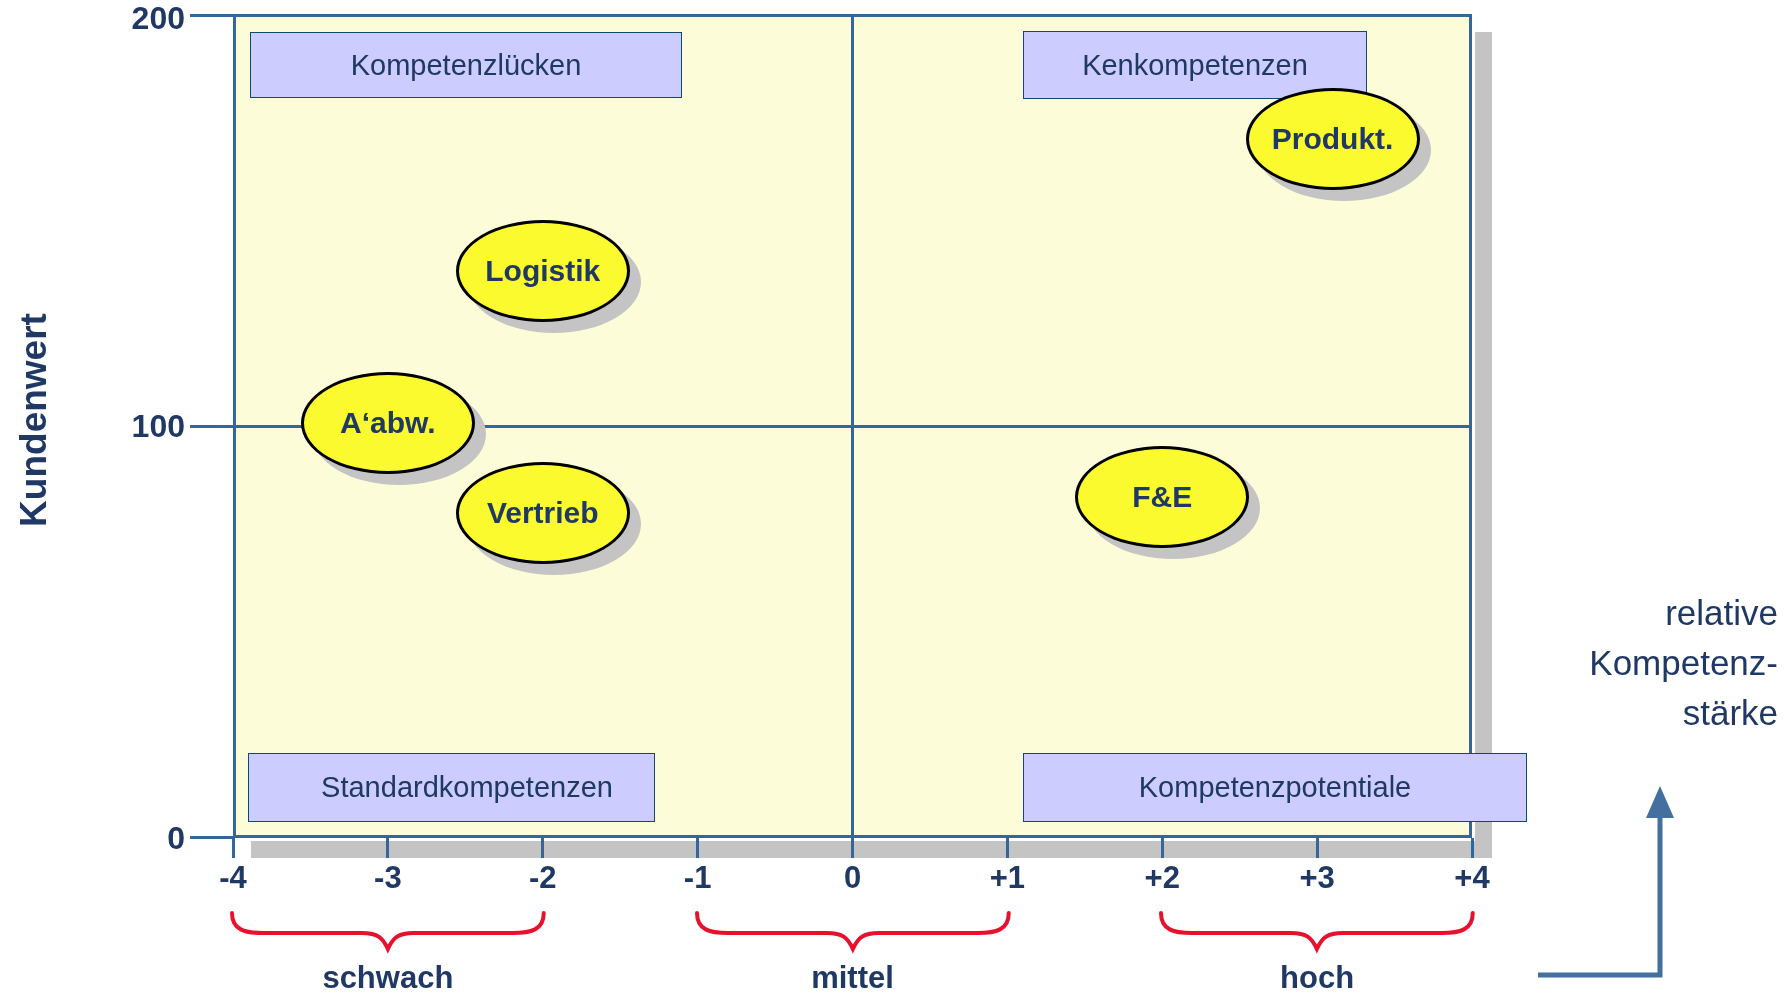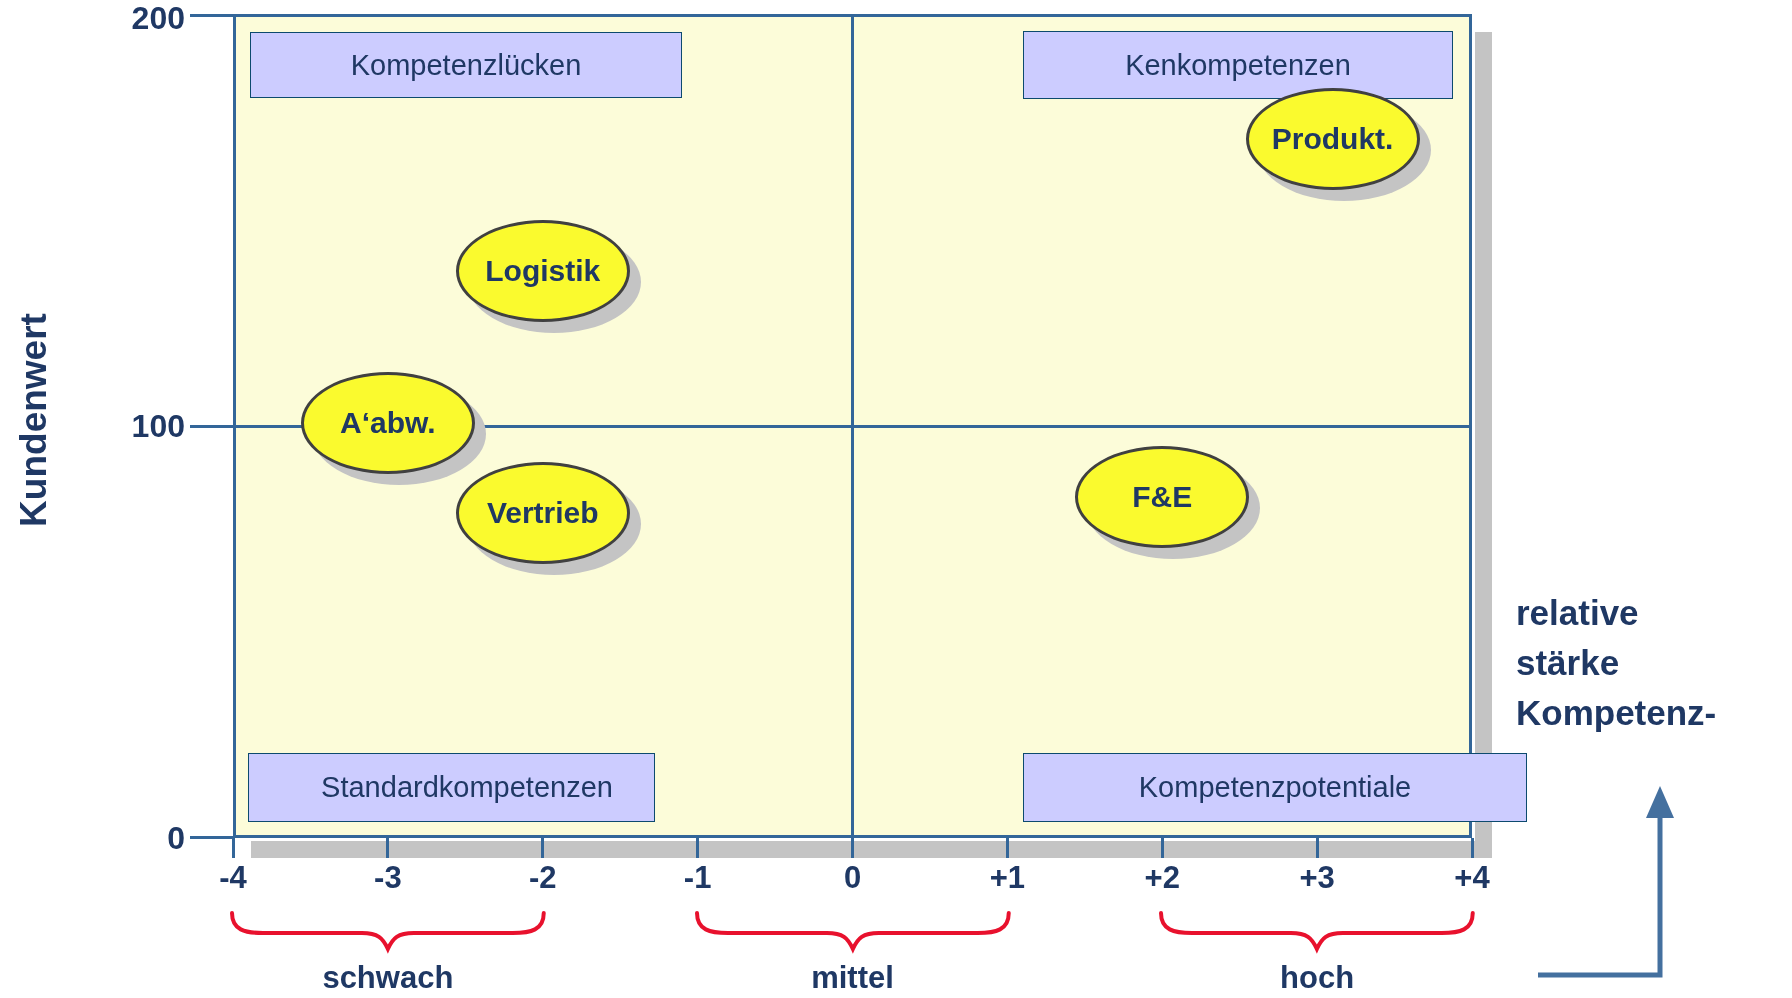--- a/index.html
+++ b/index.html
@@ -14,27 +14,27 @@
 
   
   .vline{position:absolute;left:851px;top:14px;width:3px;height:824px;background:#336699;}
   .hline{position:absolute;left:233px;top:425px;width:1239px;height:3px;background:#336699;}
 
   
   .qbox{position:absolute;background:#CCCCFF;border:1px solid #0c4a6e;box-sizing:border-box;
         display:flex;align-items:center;justify-content:center;
         color:#1F3864;font-size:29px;font-weight:400;}
   .q-tl{left:250px;top:32px;width:432px;height:66px;}
-  .q-tr{left:1023px;top:31px;width:430px;height:68px;}
+  .q-tr{left:1023px;top:31px;width:344px;height:68px;}
   .q-bl{left:248px;top:753px;width:407px;height:69px;padding-left:31px;}
   .q-br{left:1023px;top:753px;width:504px;height:69px;}
 
   
   .bubble{position:absolute;width:174px;height:102px;border-radius:50%;
-          background:#FAFA2E;border:3px solid #404040;box-sizing:border-box;
+          background:#FAFA2E;border:3px solid #000000;box-sizing:border-box;
           box-shadow:11px 11px 0 #C4C4C4;
           display:flex;align-items:center;justify-content:center;}
   .bubble span{color:#1F3864;font-size:30px;font-weight:bold;}
 
   
   .ytick-mark{position:absolute;left:190px;width:43px;height:3px;background:#336699;}
   .ytick-label{position:absolute;left:90px;width:95px;text-align:right;
                font-size:32px;font-weight:bold;color:#1F3864;}
   .xtick-mark{position:absolute;top:838px;width:3px;height:20px;background:#336699;}
   .xtick-label{position:absolute;top:860px;width:110px;text-align:center;
@@ -43,22 +43,22 @@
   
   .brace-svg{position:absolute;top:910px;}
   .brace-label{position:absolute;top:960px;width:220px;text-align:center;
                font-size:31px;font-weight:bold;color:#1F3864;}
 
   
   .ylabel{position:absolute;left:34px;top:420px;transform:translate(-50%,-50%) rotate(-90deg);
           white-space:nowrap;font-size:37px;font-weight:bold;color:#1F3864;}
 
   
-  .right-label{position:absolute;left:1516px;top:588px;width:262px;text-align:left;
-               font-size:35px;font-weight:bold;color:#1F3864;line-height:50px;}
+  .right-label{position:absolute;left:1516px;top:588px;width:262px;text-align:right;
+               font-size:35px;font-weight:normal;color:#1F3864;line-height:50px;}
   .connector{position:absolute;left:1533px;top:778px;}
 </style>
 </head>
 <body>
 
 <div class="canvas" id="canvas">
 
   <div class="shadow-right"></div>
   <div class="shadow-bottom"></div>
 
@@ -83,22 +83,22 @@
   <div class="ytick-mark" style="top:425px;"></div>
   <div class="ytick-mark" style="top:14px;"></div>
   <div class="ytick-label" style="top:820px;">0</div>
   <div class="ytick-label" style="top:408px;">100</div>
   <div class="ytick-label" style="top:0px;">200</div>
 
   <div class="ylabel">Kundenwert</div>
 
   <div class="right-label">
     <div>relative</div>
+    <div>Kompetenz-</div>
     <div>stärke</div>
-    <div>Kompetenz-</div>
   </div>
 
   <svg class="connector" width="150" height="205">
     <polyline points="5,197 127,197 127,34" fill="none" stroke="#44709F" stroke-width="5"></polyline>
     <polygon points="127,8 113,40 141,40" fill="#44709F"></polygon>
   </svg>
 
 <div class="xtick-mark" style="left: 231.5px;"></div>
     <div class="xtick-label" style="left: 178px;">-4</div>
     <div class="xtick-mark" style="left: 386.375px;"></div>

